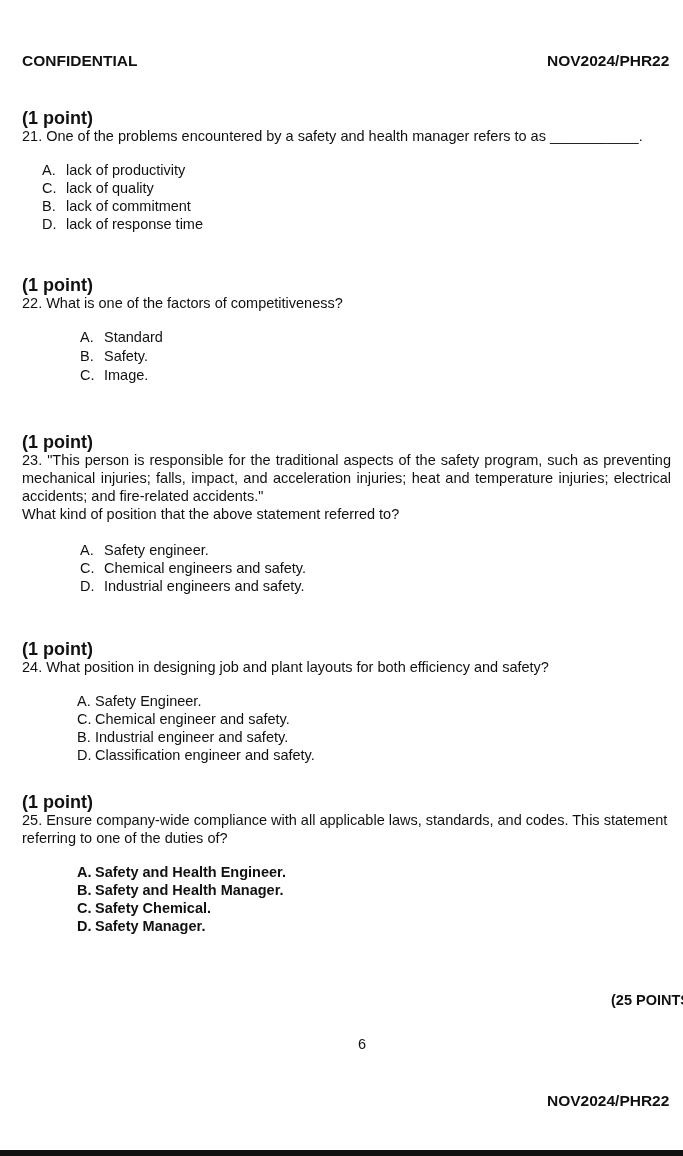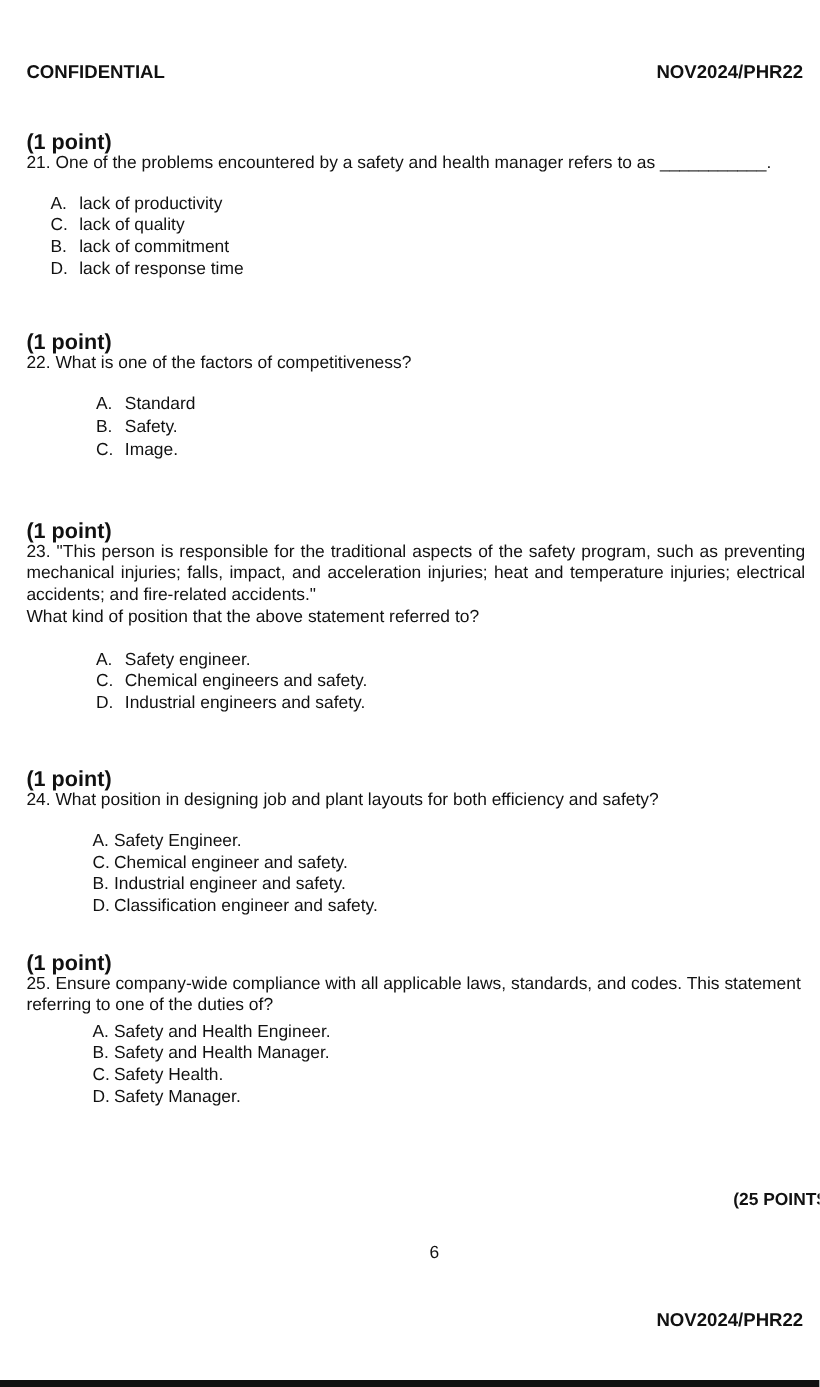--- a/index.html
+++ b/index.html
@@ -63,24 +63,24 @@
     <li><span class="lbl" style="width:18px">A.</span><span>Safety Engineer.</span></li>
     <li><span class="lbl" style="width:18px">C.</span><span>Chemical engineer and safety.</span></li>
     <li><span class="lbl" style="width:18px">B.</span><span>Industrial engineer and safety.</span></li>
     <li><span class="lbl" style="width:18px">D.</span><span>Classification engineer and safety.</span></li>
   </ul>
 </div>
 
 <div class="q" style="top:793px;">
   <div class="pts">(1 point)</div>
   <div class="qtext" style="text-align:left">25. Ensure company-wide compliance with all applicable laws, standards, and codes. This statement referring to one of the duties of?</div>
-  <ul class="opts" style="margin-top:4px; margin-left:55px;">
+  <ul class="opts" style="margin-top:16px; margin-left:55px;font-weight:bold;">
     <li><span class="lbl" style="width:18px">A.</span><span>Safety and Health Engineer.</span></li>
     <li><span class="lbl" style="width:18px">B.</span><span>Safety and Health Manager.</span></li>
-    <li><span class="lbl" style="width:18px">C.</span><span>Safety Health.</span></li>
+    <li><span class="lbl" style="width:18px">C.</span><span>Safety Chemical.</span></li>
     <li><span class="lbl" style="width:18px">D.</span><span>Safety Manager.</span></li>
   </ul>
 </div>
 
 <div class="abs bold" style="left:611px; top:992px; font-size:14.5px;">(25 POINTS)</div>
 <div class="abs" style="left:358px; top:1036px; font-size:14.5px;">6</div>
 <div class="abs hdr" style="left:547px; top:1092px;">NOV2024/PHR22</div>
 <div class="bottom-bar"></div>
 
 </body></html>

